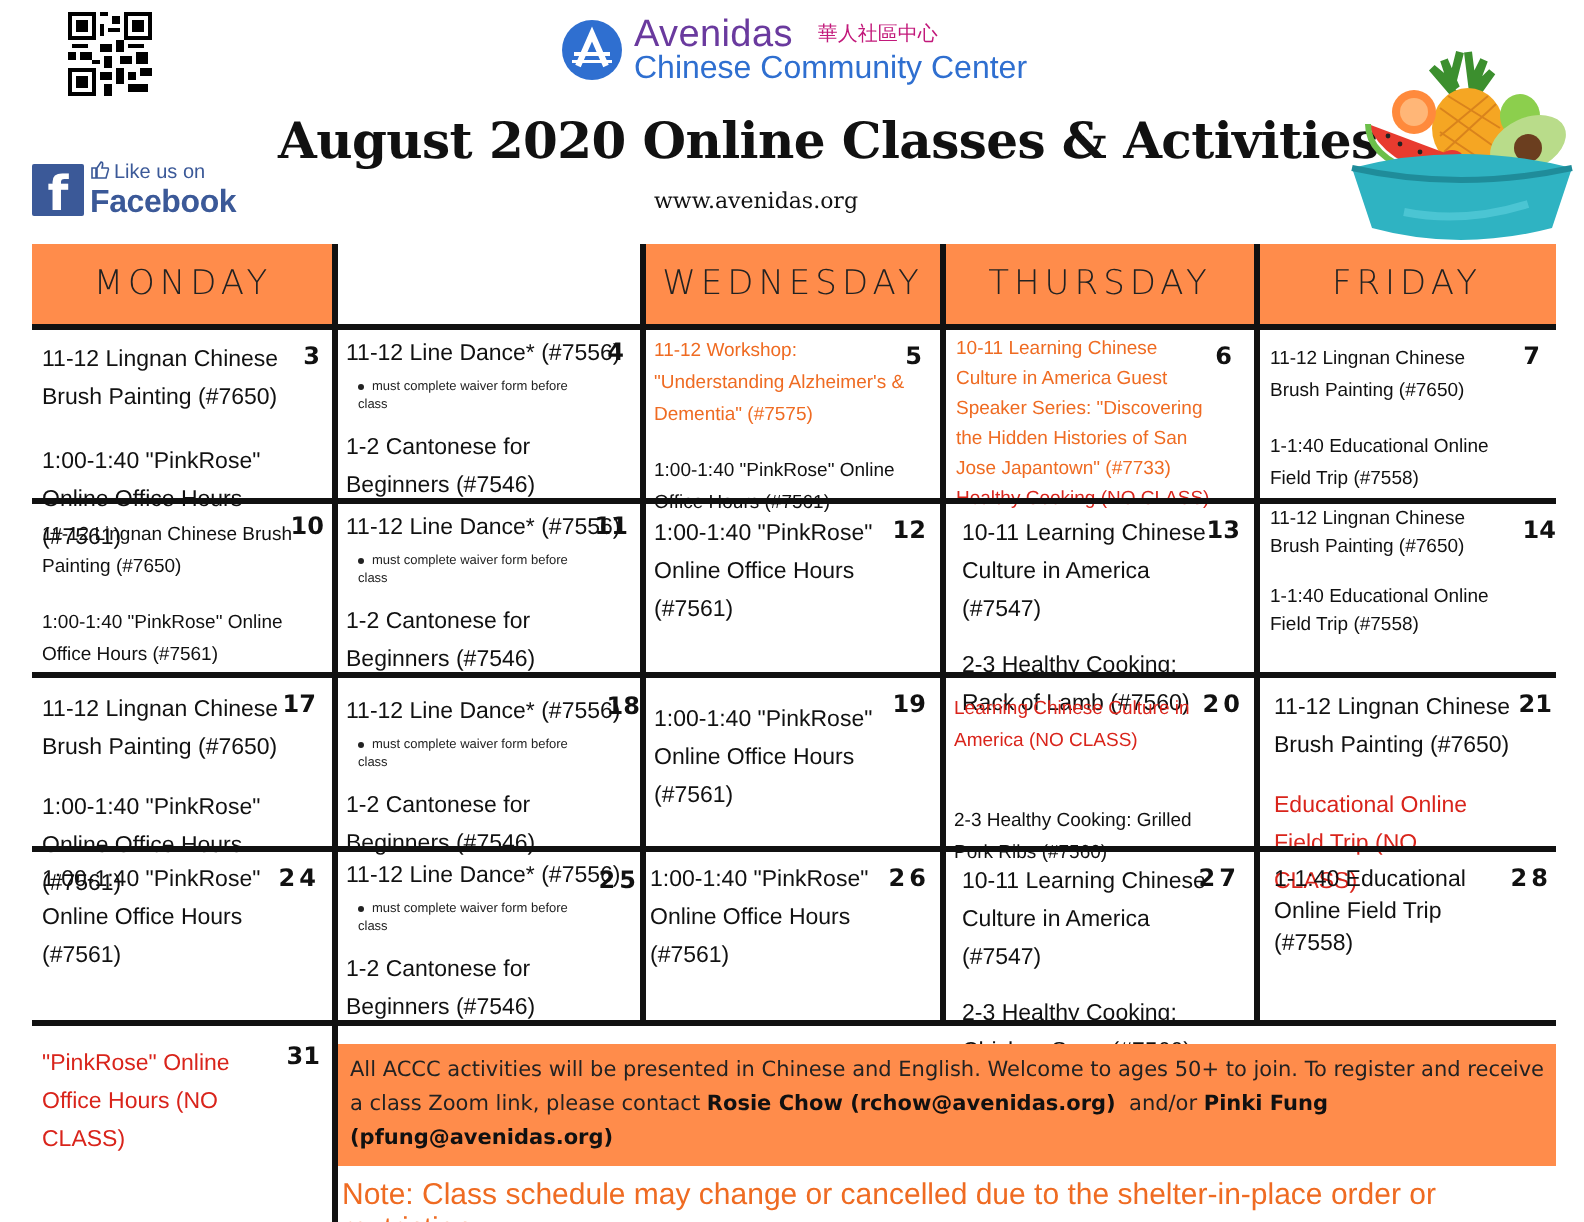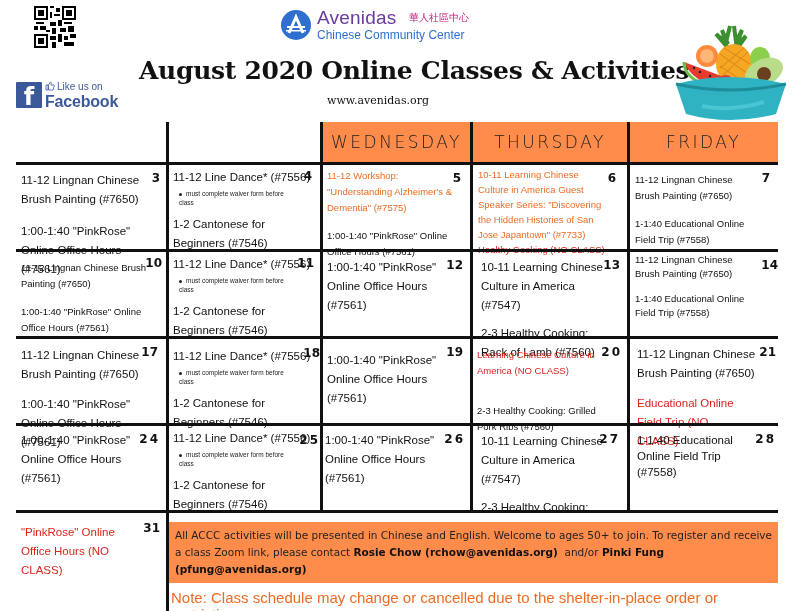--- a/index.html
+++ b/index.html
@@ -13,21 +13,21 @@
   #fb .fbf { width:26px; height:26px; background:#3b5998; color:#fff; font-family:"DejaVu Sans", sans-serif; font-weight:bold; font-size:24px; line-height:30px; text-align:center; border-radius:1px; overflow:hidden; }
   #fb .fbtext { margin-left:3px; line-height:1; }
   #fb .like { font-size:10px; color:#3b5998; display:flex; align-items:center; gap:2px; }
   #fb .fbword { font-size:16px; font-weight:bold; color:#3b5998; letter-spacing:-0.2px; margin-top:1px; }
 
   #logo { left:281px; top:8px; display:flex; align-items:center; }
   #logo .circ { width:30px; height:30px; border-radius:50%; background:#2f6fd0; position:relative; overflow:hidden; }
   #logo .ltext { margin-left:6px; }
   #logo .aven { font-size:19px; color:#6a3a9e; line-height:19px; letter-spacing:0.2px; }
   #logo .zh { font-size:10px; color:#c2187a; margin-left:8px; position:relative; top:-3px; }
-  #logo .ccc { font-size:12px; color:#2f6fd0; line-height:14px; }
+  #logo .ccc { font-size:16px; color:#2f6fd0; line-height:14px; }
 
   #title { left:139px; top:56px; font-family:"DejaVu Serif", serif; font-weight:bold; font-size:25px; letter-spacing:-0.3px; color:#111; white-space:nowrap;text-align:center; }
   #site { left:327px; top:94px; font-family:"DejaVu Serif", serif; font-size:11px; color:#111; }
 
   #bowl { left:672px; top:22px; width:118px; height:100px; }
 
   
   #grid { left:16px; top:122px; width:762px; height:489px; }
   .hdr { position:absolute; top:0; height:40px; background:#ff8c4b; color:#222; font-size:17px; letter-spacing:2.5px; text-align:center; line-height:40px; font-family:"DejaVu Sans", sans-serif; font-weight:300; }
   .cell { position:absolute; box-sizing:border-box; font-size:11px; line-height:17px; padding:6px 4px 0 5px; }
@@ -141,20 +141,21 @@
     <circle cx="92" cy="52" r="7" fill="#6b3e1f"></circle>
     <path d="M72 62 Q80 56 90 62 Q88 70 78 70Z" fill="#d3304a"></path>
     <path d="M4 62 Q58 48 114 62 L104 92 Q58 104 14 92Z" fill="#2fb3c2"></path>
     <path d="M4 62 Q58 74 114 62" stroke="#1f8c9a" stroke-width="3" fill="none"></path>
     <path d="M30 84 Q60 90 92 80" stroke="#5fd1de" stroke-width="4" fill="none" opacity="0.6"></path>
   </svg>
 </div>
 
 <div id="grid" class="abs">
 
+  <div class="hdr" style="left:0;width:151px;">MONDAY</div>
   <div class="hdr" style="left:306px;width:149px;">WEDNESDAY</div>
   <div class="hdr" style="left:456px;width:156px;">THURSDAY</div>
   <div class="hdr" style="left:613px;width:149px;">FRIDAY</div>
 
   <div class="cell" style="left:0;top:43px;width:150px;height:84px;">
     <span class="num">3</span>
     <p class="entry big" style="width:120px">11-12 Lingnan Chinese Brush Painting (#7650)</p>
     <p class="entry big">1:00-1:40 "PinkRose" Online Office Hours (#7561)</p>
   </div>
   <div class="cell" style="left:152px;top:43px;width:152px;height:84px;padding-top:3px">

